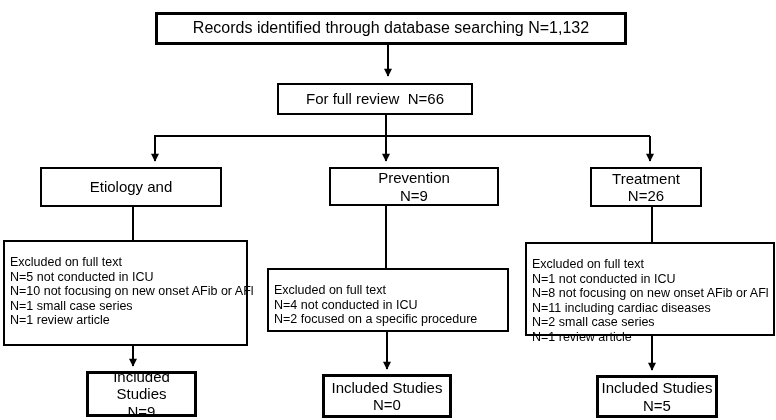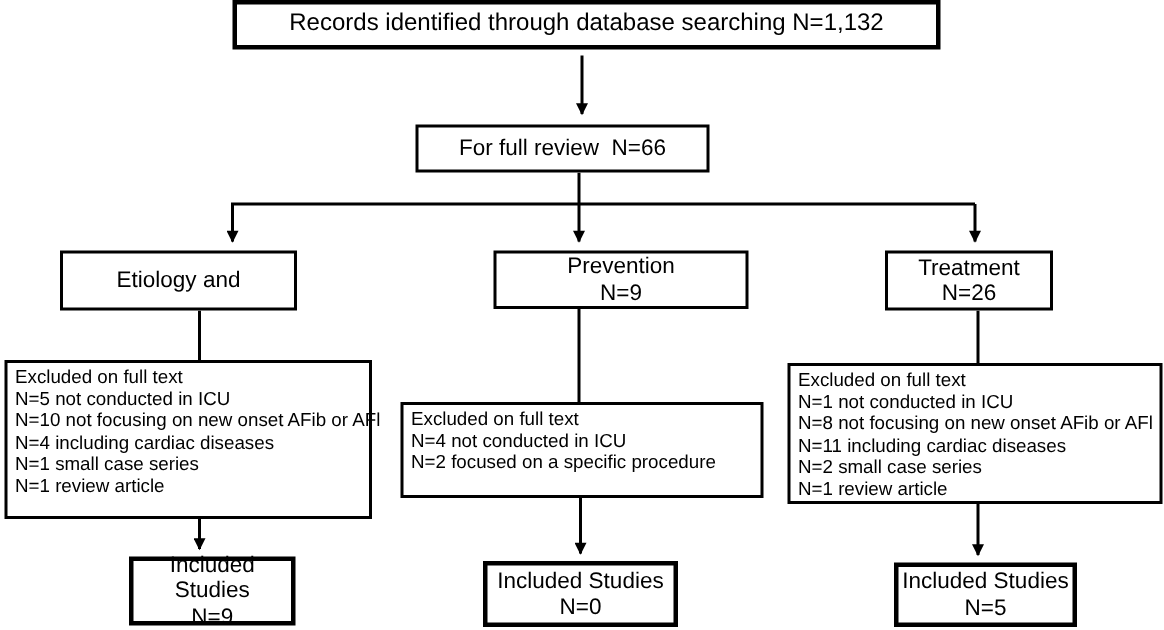--- a/index.html
+++ b/index.html
@@ -18,33 +18,33 @@
     border: 2px solid #000000;
     background: #ffffff;
     display: flex;
     flex-direction: column;
     align-items: center;
     justify-content: center;
     text-align: center;
     box-sizing: border-box;
     line-height: 1.15;
   }
-  .box--top { left: 155px; top: 0; width: 472px; height: 33px; font-size: 16px; border-width: 3px; }
+  .box--top { left: 155px; top: 12px; width: 472px; height: 33px; font-size: 16px; border-width: 3px; }
   .box--review { left: 277px; top: 83px; width: 196px; height: 32px; font-size: 15px; white-space: pre; }
   .box--branch { font-size: 15px; }
-  .box--etiology   { left: 40px;  top: 167px; width: 158px; height: 40px; }
+  .box--etiology   { left: 40px;  top: 167px; width: 182px; height: 40px; }
   .box--prevention { left: 329px; top: 167px; width: 170px; height: 39px; }
   .box--treatment  { left: 590px; top: 167px; width: 112px; height: 40px; }
   .box--excl {
     align-items: flex-start;
     justify-content: flex-start;
     text-align: left;
     font-size: 12.5px;
     line-height: 14.5px;
-    padding: 2px 5px;
+    padding: 13px 5px;
   }
   .box--excl-left  { left: 3px;   top: 240px; width: 245px; height: 106px; }
   .box--excl-mid   { left: 267px; top: 268px; width: 242px; height: 64px; }
   .box--excl-right { left: 525px; top: 242px; width: 250px; height: 94px; }
   .box--included { font-size: 15px; border-width: 3px; }
   .box--incl-left  { left: 86px;  top: 371px; width: 111px; height: 46px; }
   .box--incl-mid   { left: 322px; top: 374px; width: 130px; height: 44px; }
   .box--incl-right { left: 596px; top: 375px; width: 122px; height: 43px; }
   .float-label {
     position: absolute;
@@ -98,21 +98,20 @@
   </div>
   <div class="box box--branch box--treatment">
     <span>Treatment</span>
     <span>N=26</span>
   </div>
 
   <div class="box box--excl box--excl-left">
     <div class="excl-line">Excluded on full text</div>
     <div class="excl-line">N=5 not conducted in ICU</div>
     <div class="excl-line">N=10 not focusing on new onset AFib or AFl</div>
-    <div class="excl-line">N=4 including cardiac diseases</div>
     <div class="excl-line">N=1 small case series</div>
     <div class="excl-line">N=1 review article</div>
   </div>
 
   <div class="box box--excl box--excl-mid">
     <div class="excl-line">Excluded on full text</div>
     <div class="excl-line">N=4 not conducted in ICU</div>
     <div class="excl-line">N=2 focused on a specific procedure</div>
   </div>
 

